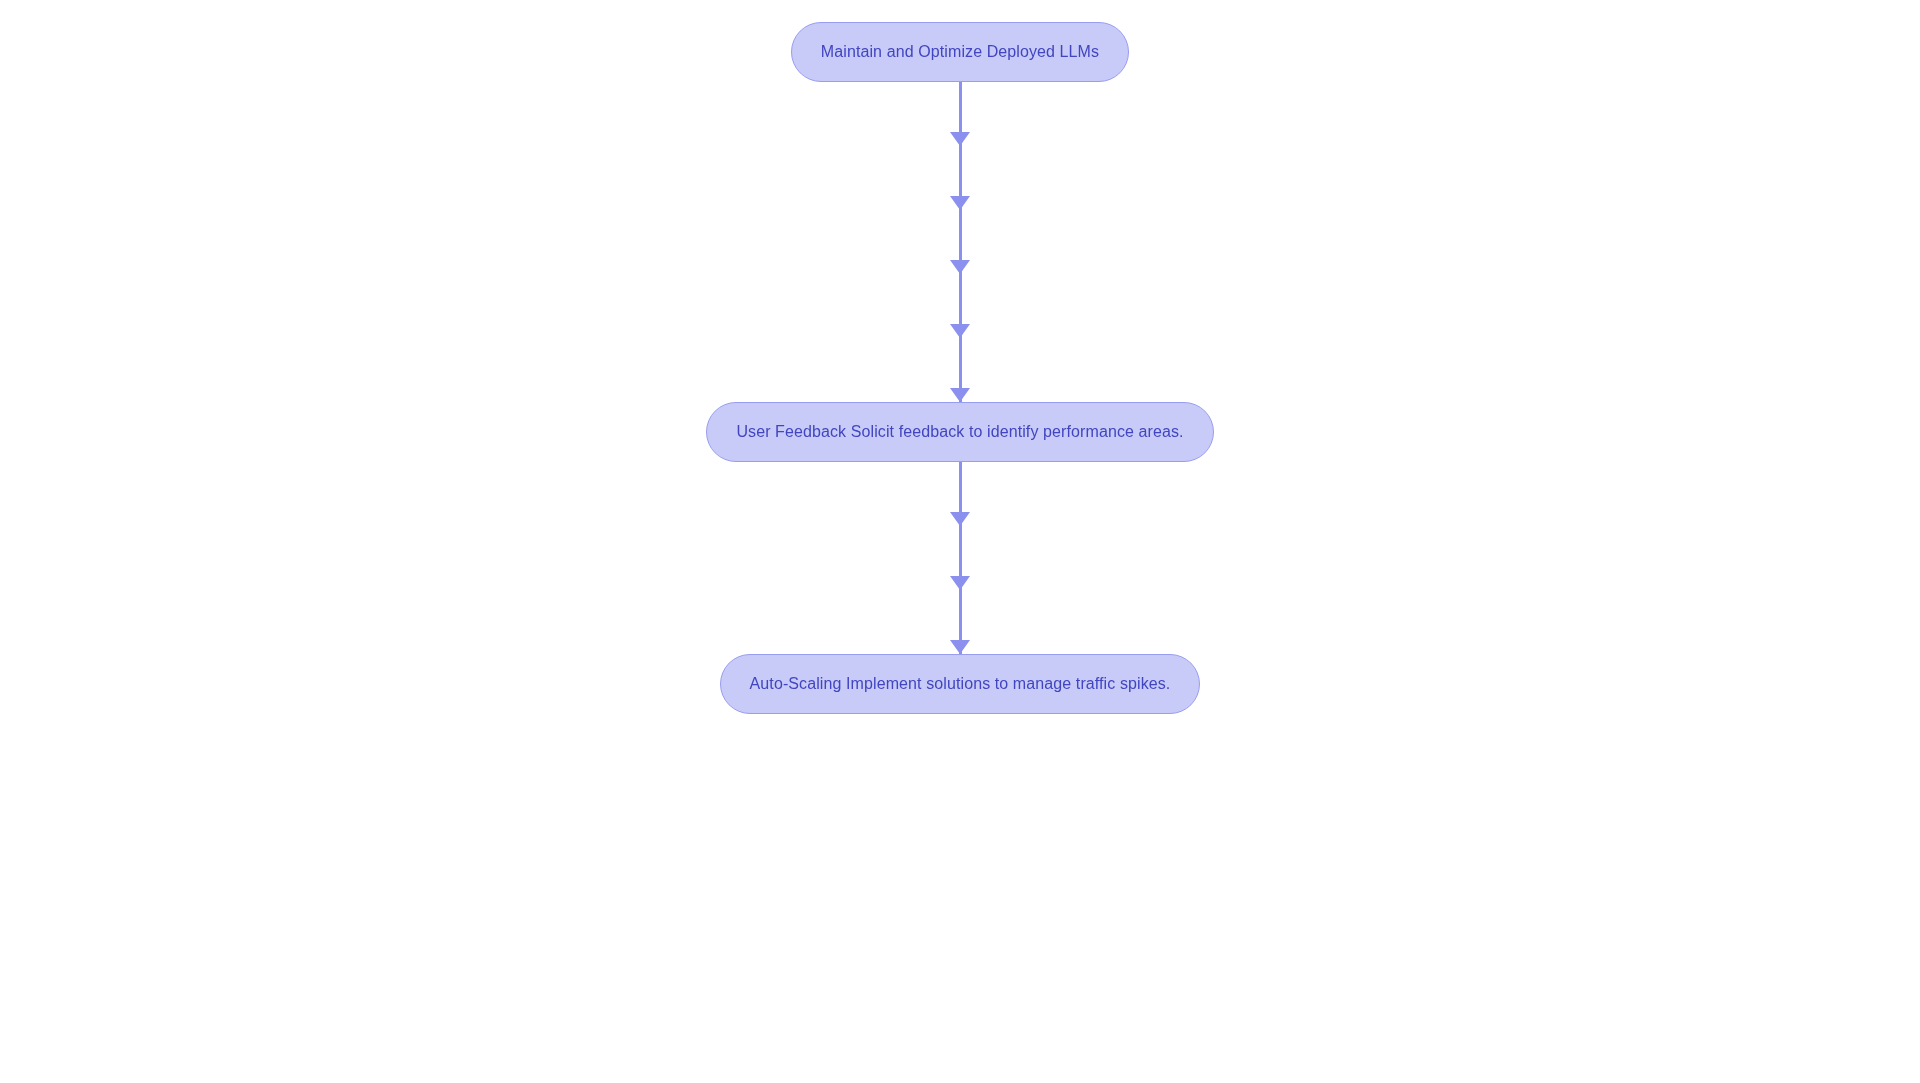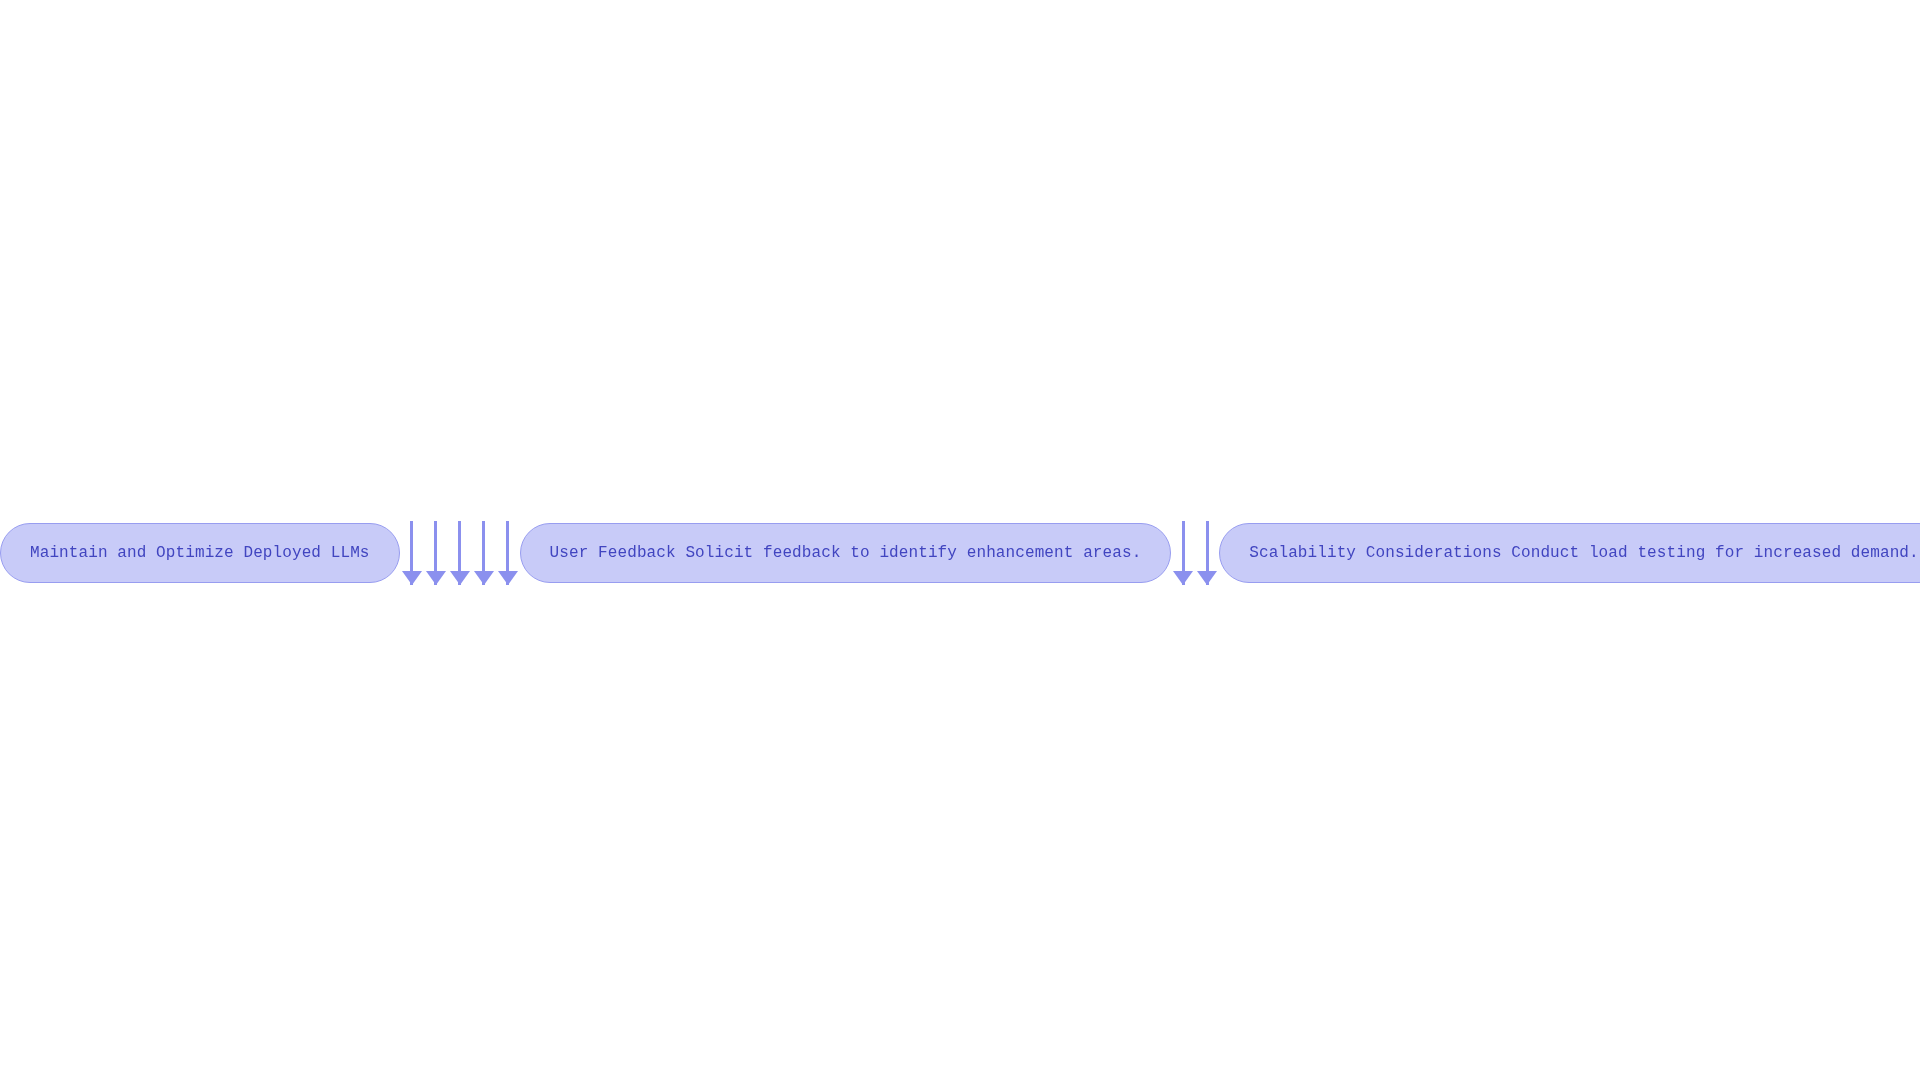--- a/index.html
+++ b/index.html
@@ -15,24 +15,24 @@
     padding: 0;
     width: 1920px;
     height: 1083px;
     background: var(--bg);
     font-family: "Liberation Sans", sans-serif;
   }
   .canvas {
     width: 100%;
     height: 100%;
     display: flex;
+    flex-direction: column;
     align-items: center;
     padding-top: 22px;
     overflow: hidden;
-    font-family: Liberation Mono, monospace;
   }
   .node {
     flex: 0 0 auto;
     height: 60px;
     display: flex;
     align-items: center;
     justify-content: center;
     padding: 0 29px;
     background: var(--node-fill);
     border: 1.5px solid var(--node-border);
@@ -88,30 +88,30 @@
   </div>
     <div class="connector">
     <span class="line"></span>
     <span class="head"></span>
   </div>
     <div class="connector">
     <span class="line"></span>
     <span class="head"></span>
   </div>
     <div class="node">
-    <span class="node-label">User Feedback Solicit feedback to identify enhancement areas.</span>
+    <span class="node-label">User Feedback Solicit feedback to identify performance areas.</span>
+  </div>
+    <div class="connector">
+    <span class="line"></span>
+    <span class="head"></span>
   </div>
     <div class="connector">
     <span class="line"></span>
     <span class="head"></span>
   </div>
     <div class="connector">
     <span class="line"></span>
     <span class="head"></span>
   </div>
     <div class="node">
-    <span class="node-label">Scalability Considerations Conduct load testing for increased demand.</span>
-  </div>
-    <div class="connector">
-    <span class="line"></span>
-    <span class="head"></span>
+    <span class="node-label">Auto-Scaling Implement solutions to manage traffic spikes.</span>
   </div>
   </main>
 
 </body></html>

